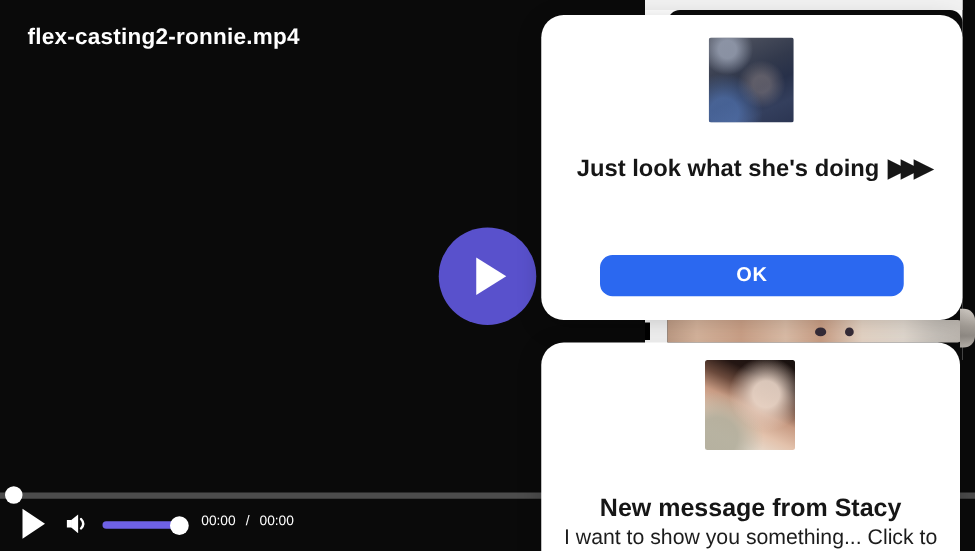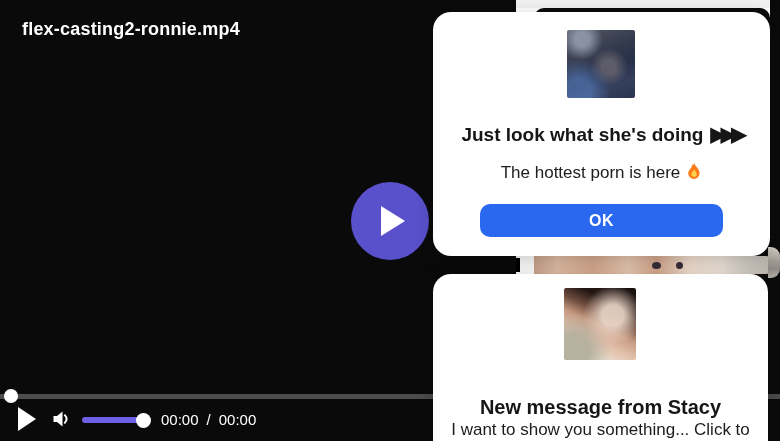--- a/index.html
+++ b/index.html
@@ -39,21 +39,21 @@
   .vol-track {
     position:absolute; left:82px; top:417px; width:64px; height:6px;
     border-radius:3px; background:#6e61e6; cursor:pointer;
   }
   .vol-handle {
     position:absolute; left:136px; top:413px; width:15px; height:15px;
     border-radius:50%; background:#fff; cursor:pointer;
   }
   .time-row {
     position:absolute; left:161px; top:411px; display:flex; gap:8px;
-    color:#fff; font-size:15px;
+    color:#fff; font-size:11px;
   }
   
   .ad-page { position:absolute; left:516px; top:0; width:254px; height:288px; background:#fff; }
   .ad-page .topbar { position:absolute; left:0; top:0; width:100%; height:8px; background:#f1f1f1; }
   .ad-page .media {
     position:absolute; left:18px; top:8px; width:236px; height:280px;
     background:#0b0b0b; border-radius:10px 10px 0 0;
   }
   .ad-page .photo-strip {
     position:absolute; left:0; top:248px; width:236px; height:18px;
@@ -155,24 +155,20 @@
         <span class="nail" style="left:142px; width:7px"></span>
       </div>
     </div>
     <div class="notch"></div>
   </div>
   <div class="edge-blob"></div>
 
   <div class="popup" id="popup-offer">
     <div class="thumb"></div>
     <h2><span>Just look what she's doing</span><span class="arrows">▶▶▶</span></h2>
-    <div class="sub"><span>The hottest porn is here</span><svg class="flame" width="16" height="18" viewBox="0 0 16 18">
-        <path d="M8.2 0.4 C8.6 4.4 13.6 6.2 13.6 11.2 A5.7 5.7 0 0 1 2.2 11.2 C2.2 7.6 6.4 6.0 6.0 2.4 C7.0 3.0 7.6 3.6 8.2 0.4 Z" fill="#ff7a1a"></path>
-        <path d="M8 7.5 C9.6 9.5 10.8 10.4 10.8 12.6 A2.9 2.9 0 0 1 5.1 12.6 C5.1 10.6 7.2 9.8 8 7.5 Z" fill="#ffd24d"></path>
-      </svg></div>
     <button class="ok-btn">OK</button>
   </div>
 
   <div class="popup" id="popup-message">
     <div class="thumb"></div>
     <h2>New message from Stacy</h2>
     <div class="sub">I want to show you something... Click to</div>
   </div>
 
 </div>

